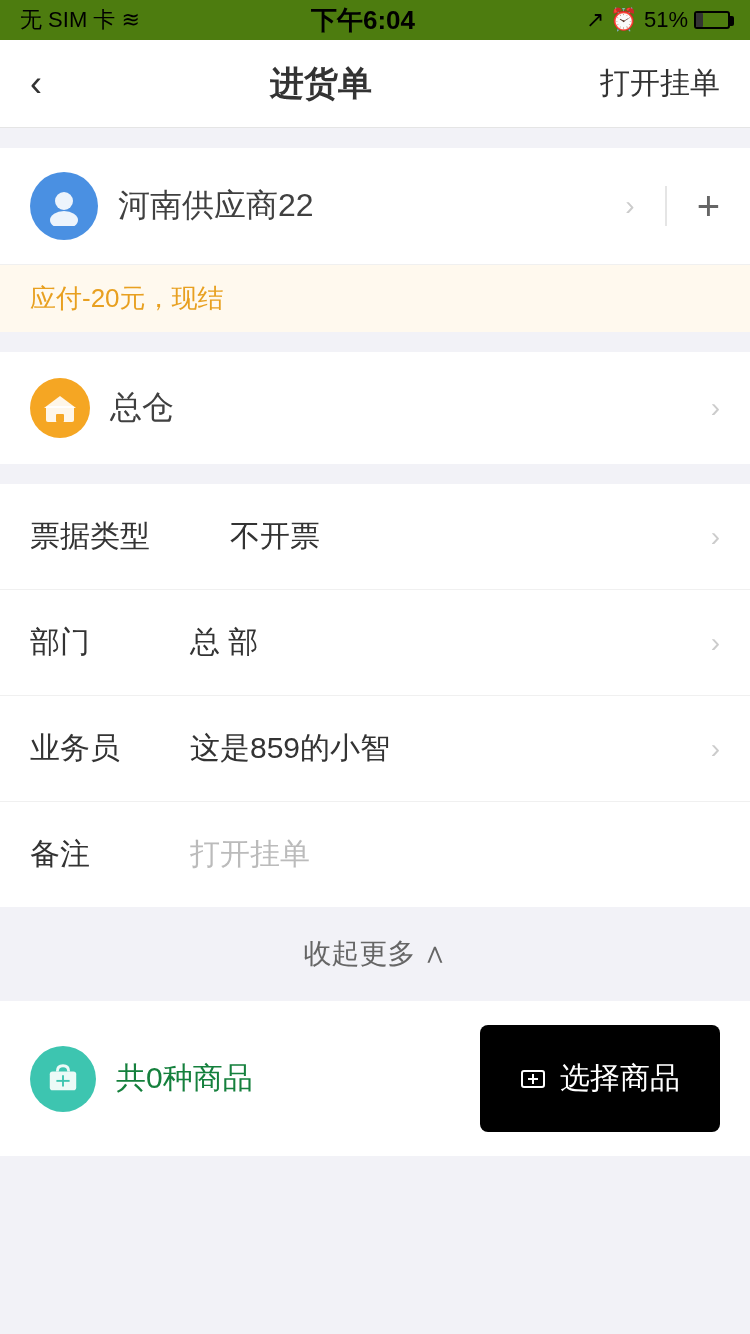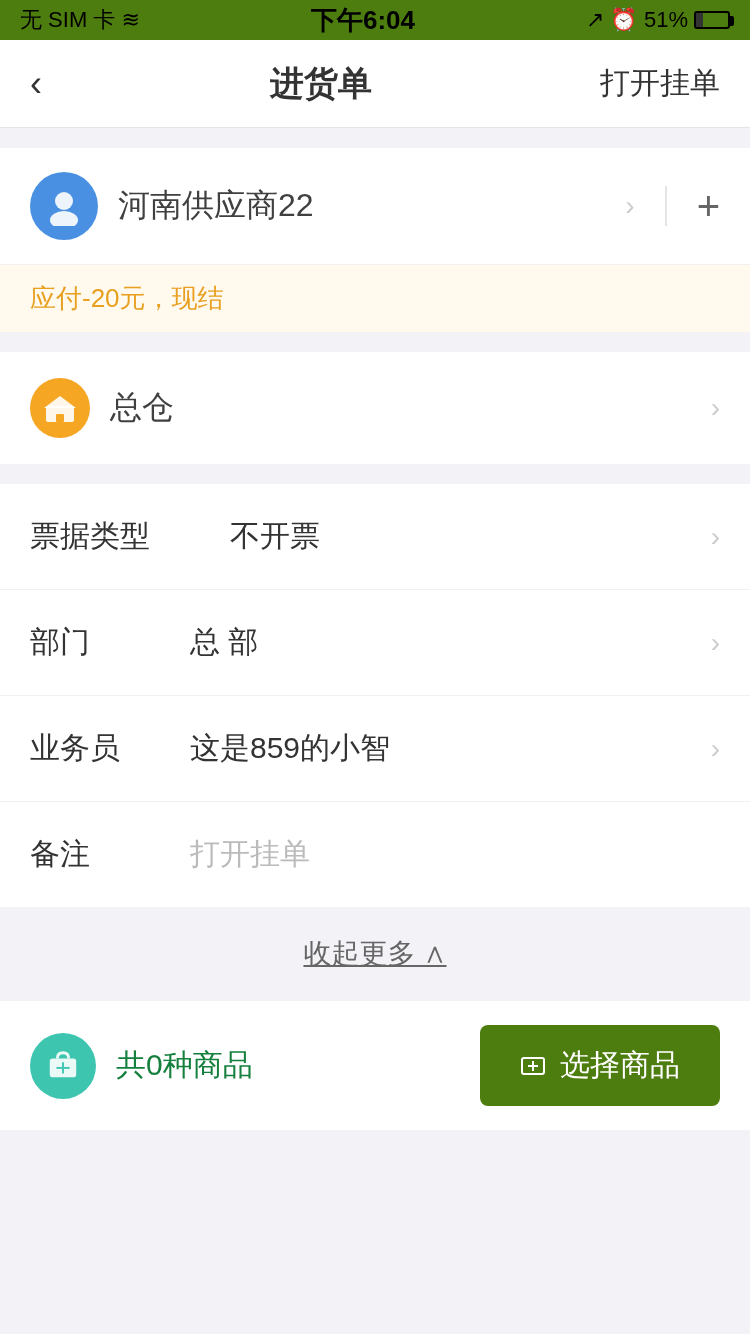--- a/index.html
+++ b/index.html
@@ -165,21 +165,20 @@
     }
 
     
     .collapse-row {
       background: #f2f2f7;
       text-align: center;
       padding: 28px 0;
       font-size: 28px;
       color: #666;
       cursor: pointer;
-      text-decoration: underline;
     }
 
     
     .bottom-section {
       background: #fff;
       margin-top: 0;
       display: flex;
       align-items: center;
       padding: 24px 30px;
       gap: 20px;
@@ -193,24 +192,24 @@
       align-items: center;
       justify-content: center;
       flex-shrink: 0;
     }
     .product-count {
       flex: 1;
       font-size: 30px;
       color: #15803d;
     }
     .select-btn {
-      background: #4d7c0f;
+      background: #000000;
       color: #fff;
       font-size: 30px;
-      padding: 20px 40px;
+      padding: 33px 40px;
       border-radius: 8px;
       border: none;
       cursor: pointer;
       display: flex;
       align-items: center;
       gap: 12px;
       white-space: nowrap;
     }
 
     .content-area {

